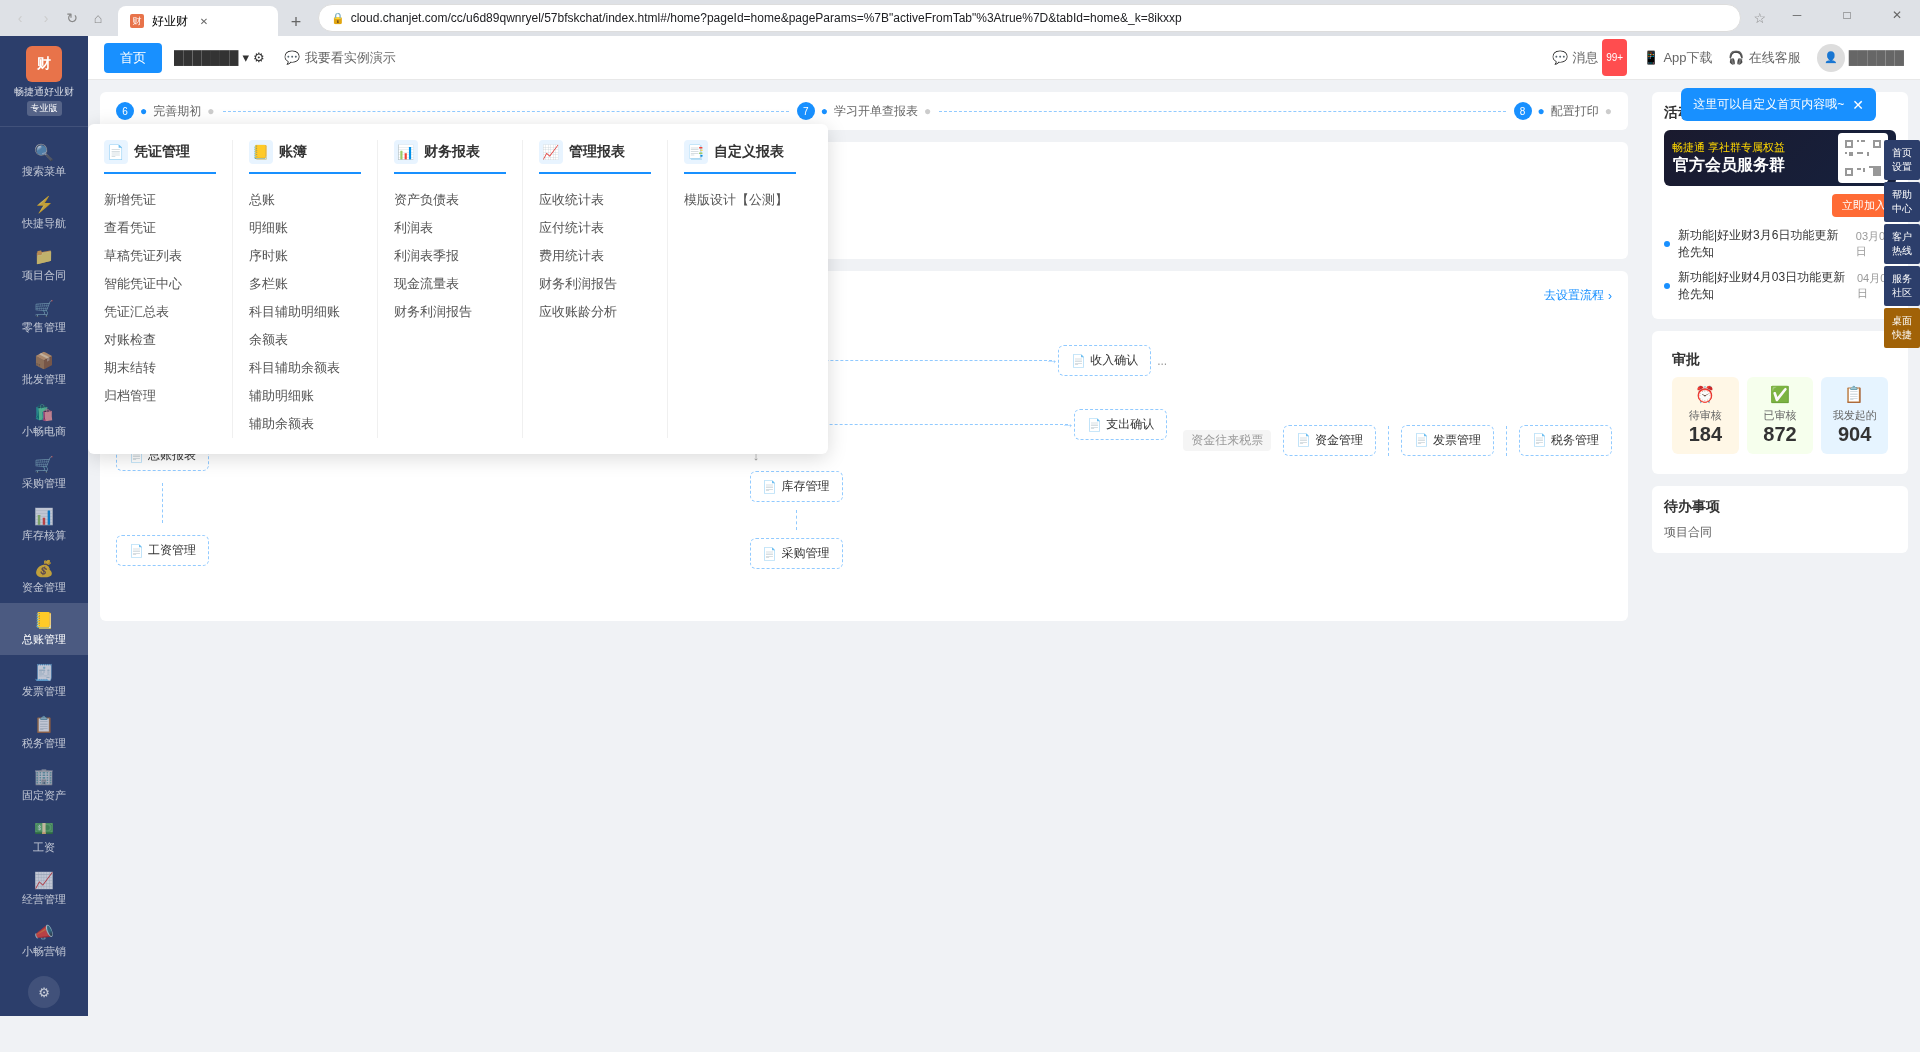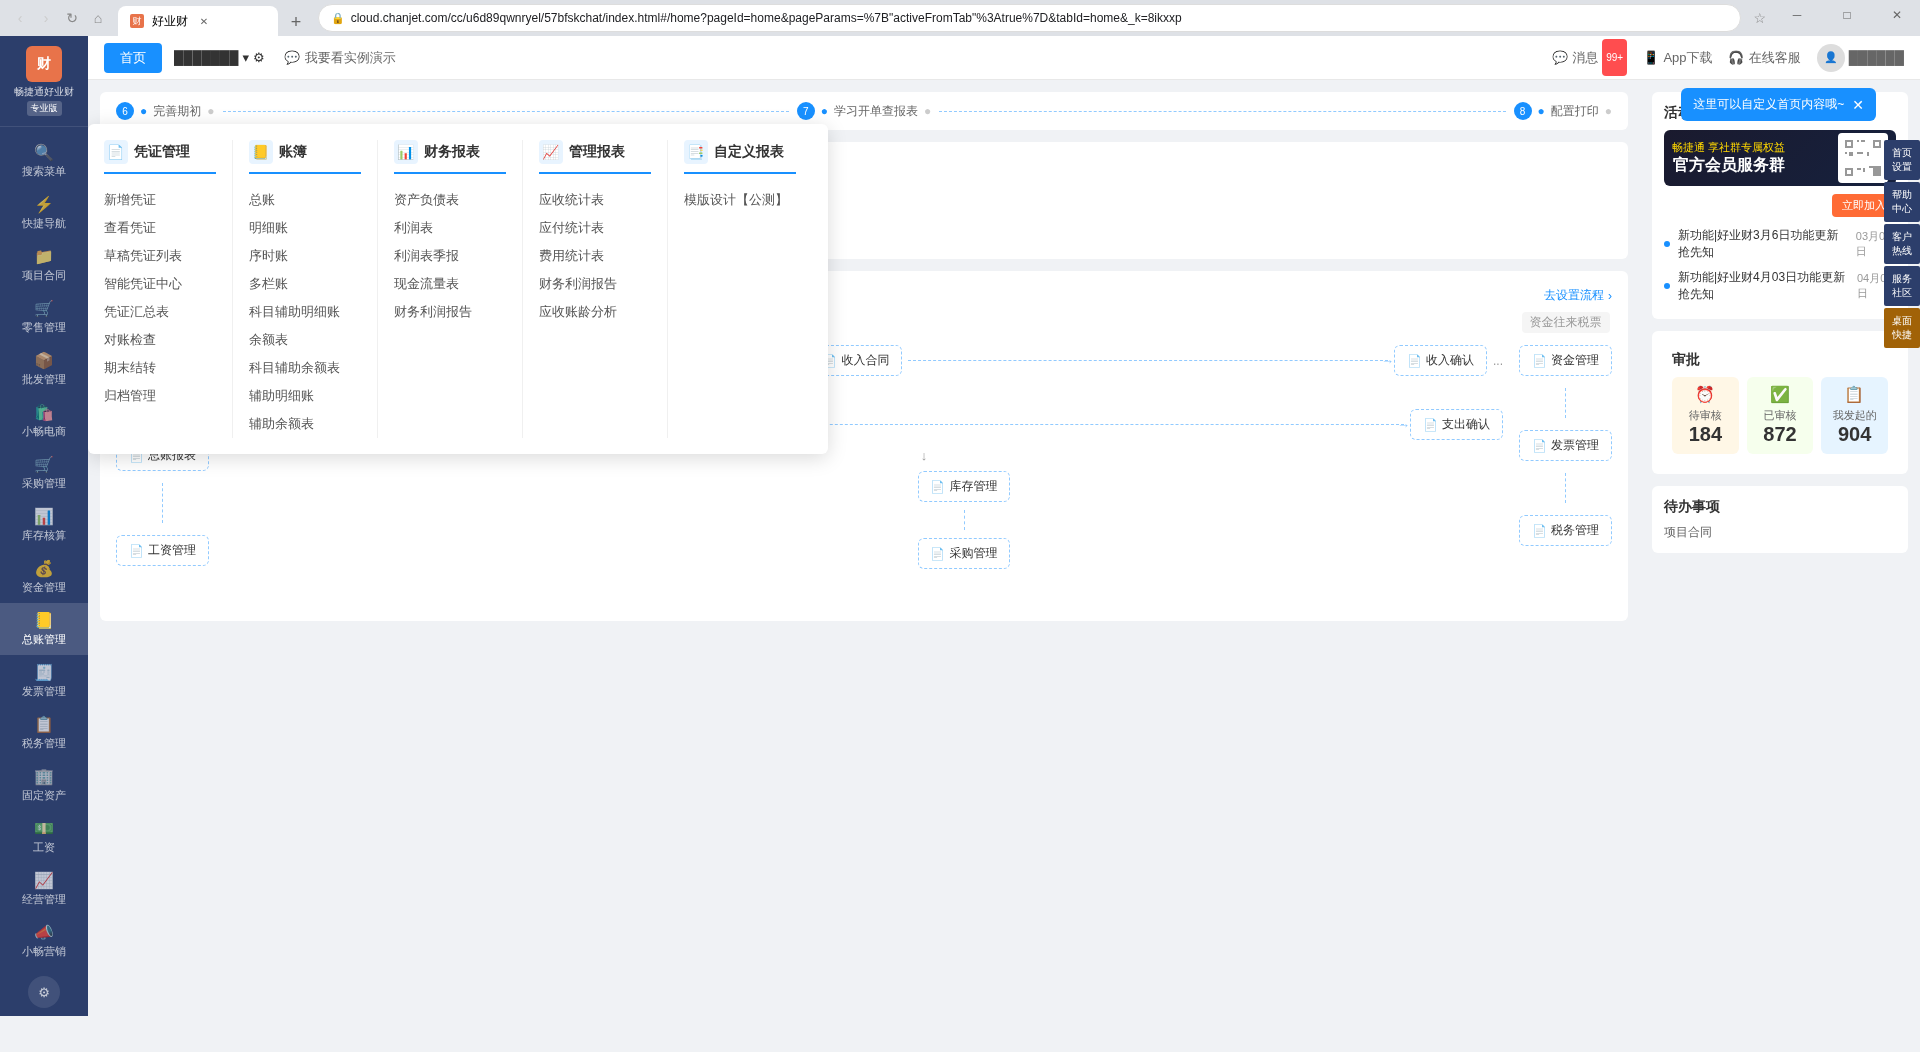--- a/index.html
+++ b/index.html
@@ -417,21 +417,21 @@
                     <span>库存管理</span>
                   </div>
                   <div style="border-left:1px dashed #91caff; height:20px;"></div>
                   <div class="flow-node">
                     <span>📄</span>
                     <span>采购管理</span>
                   </div>
                 </div>
               </div>
 
-              <div style="display:flex; flex-direction:column; gap:12px; align-items:center;">
+              <div style="display:flex; flex-direction:row; gap:12px; align-items:center;font-family:Liberation Mono, monospace;">
                 <div class="flow-section-label">资金往来税票</div>
                 <div class="flow-node">
                   <span>📄</span>
                   <span>资金管理</span>
                 </div>
                 <div style="border-left:1px dashed #91caff; height:30px;"></div>
                 <div class="flow-node">
                   <span>📄</span>
                   <span>发票管理</span>
                 </div>

